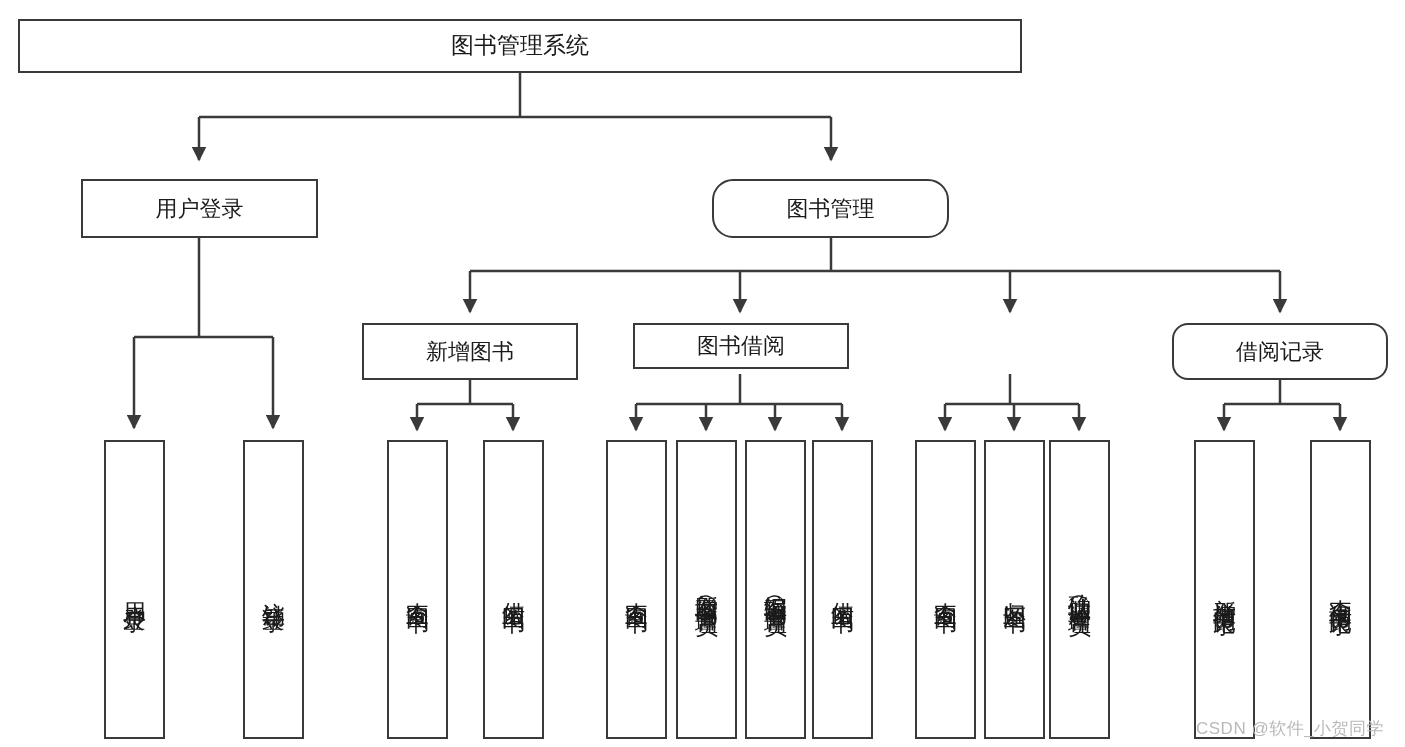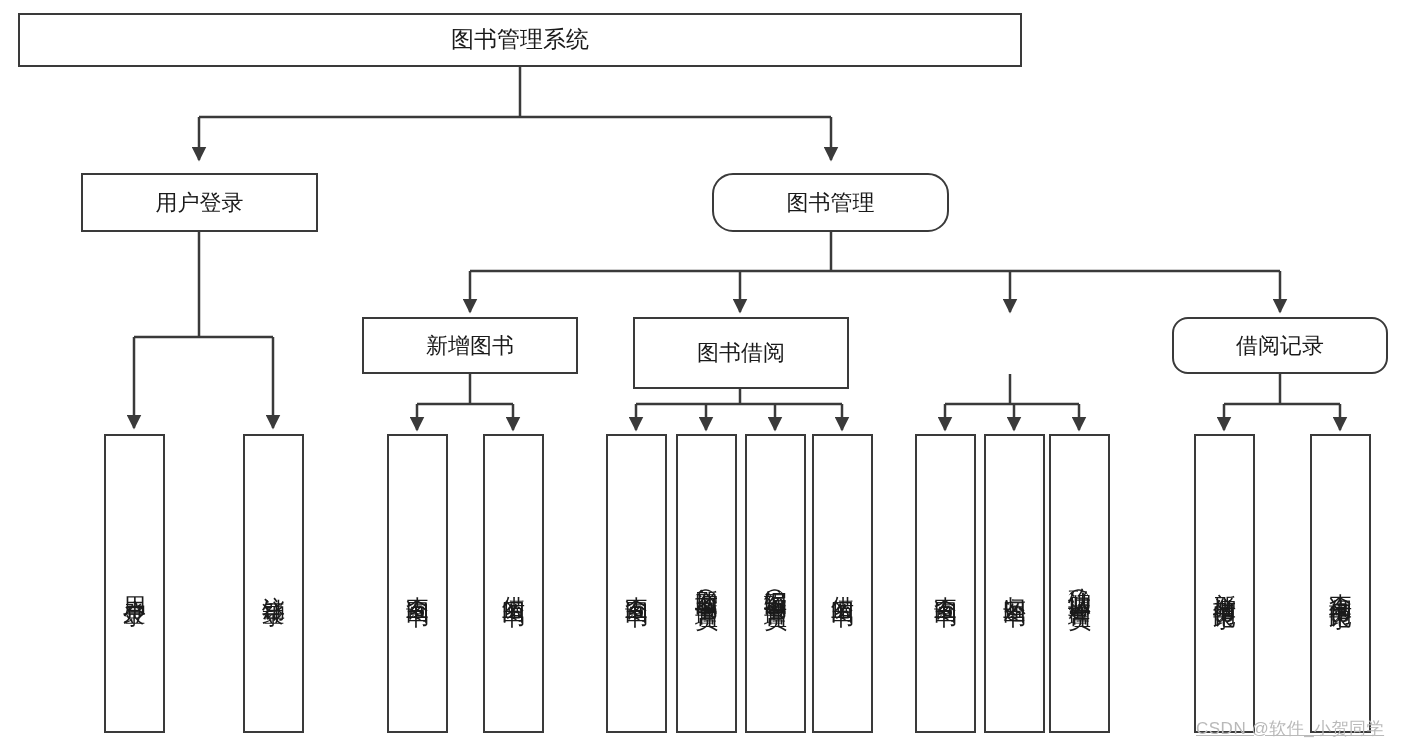--- a/index.html
+++ b/index.html
@@ -31,20 +31,21 @@
   }
   .node {
     position: absolute;
     box-sizing: border-box;
     background: #ffffff;
     border: 2px solid #3a3a3a;
     display: flex;
     align-items: center;
     justify-content: center;
     color: #1a1a1a;
+    margin-top: 6px;
   }
   .node .label {
     line-height: 1.18;
     text-align: center;
     white-space: nowrap;
   }
   .node.horizontal .label {
     font-size: 22px;
     writing-mode: horizontal-tb;
   }
@@ -130,21 +131,21 @@
   <div class="node horizontal" style="left:81px; top:173px; width:237px; height:59px;">
     <span class="label">用户登录</span>
   </div>
   <div class="node horizontal" style="left:712px; top:173px; width:237px; height:59px;border-radius:21px;">
     <span class="label">图书管理</span>
   </div>
 
   <div class="node horizontal" style="left:362px; top:317px; width:216px; height:57px;">
     <span class="label">新增图书</span>
   </div>
-  <div class="node horizontal" style="left:633px; top:317px; width:216px; height:72px;">
+  <div class="node horizontal" style="left:633px; top:317px; width:216px; height:46px;">
     <span class="label">图书借阅</span>
   </div>
   <div class="node horizontal" style="left:1172px; top:317px; width:216px; height:57px;border-radius:16px;">
     <span class="label">借阅记录</span>
   </div>
 
   <div class="node vertical" style="left:104px; top:434px; width:61px; height:299px;">
     <span class="label">用户登录</span>
   </div>
   <div class="node vertical" style="left:243px; top:434px; width:61px; height:299px;">
@@ -181,15 +182,15 @@
     <span class="label">确认归还（管理员）</span>
   </div>
 
   <div class="node vertical" style="left:1194px; top:434px; width:61px; height:299px;">
     <span class="label">新增借阅记录</span>
   </div>
   <div class="node vertical" style="left:1310px; top:434px; width:61px; height:299px;">
     <span class="label">查询借阅记录</span>
   </div>
 
-  <div class="watermark" style="left:1196px; top:717px;text-decoration:underline;">CSDN @软件_小贺同学</div>
+  <div class="watermark" style="left:1196px; top:717px;">CSDN @软件_小贺同学</div>
 
 </div>
 
 </body></html>

